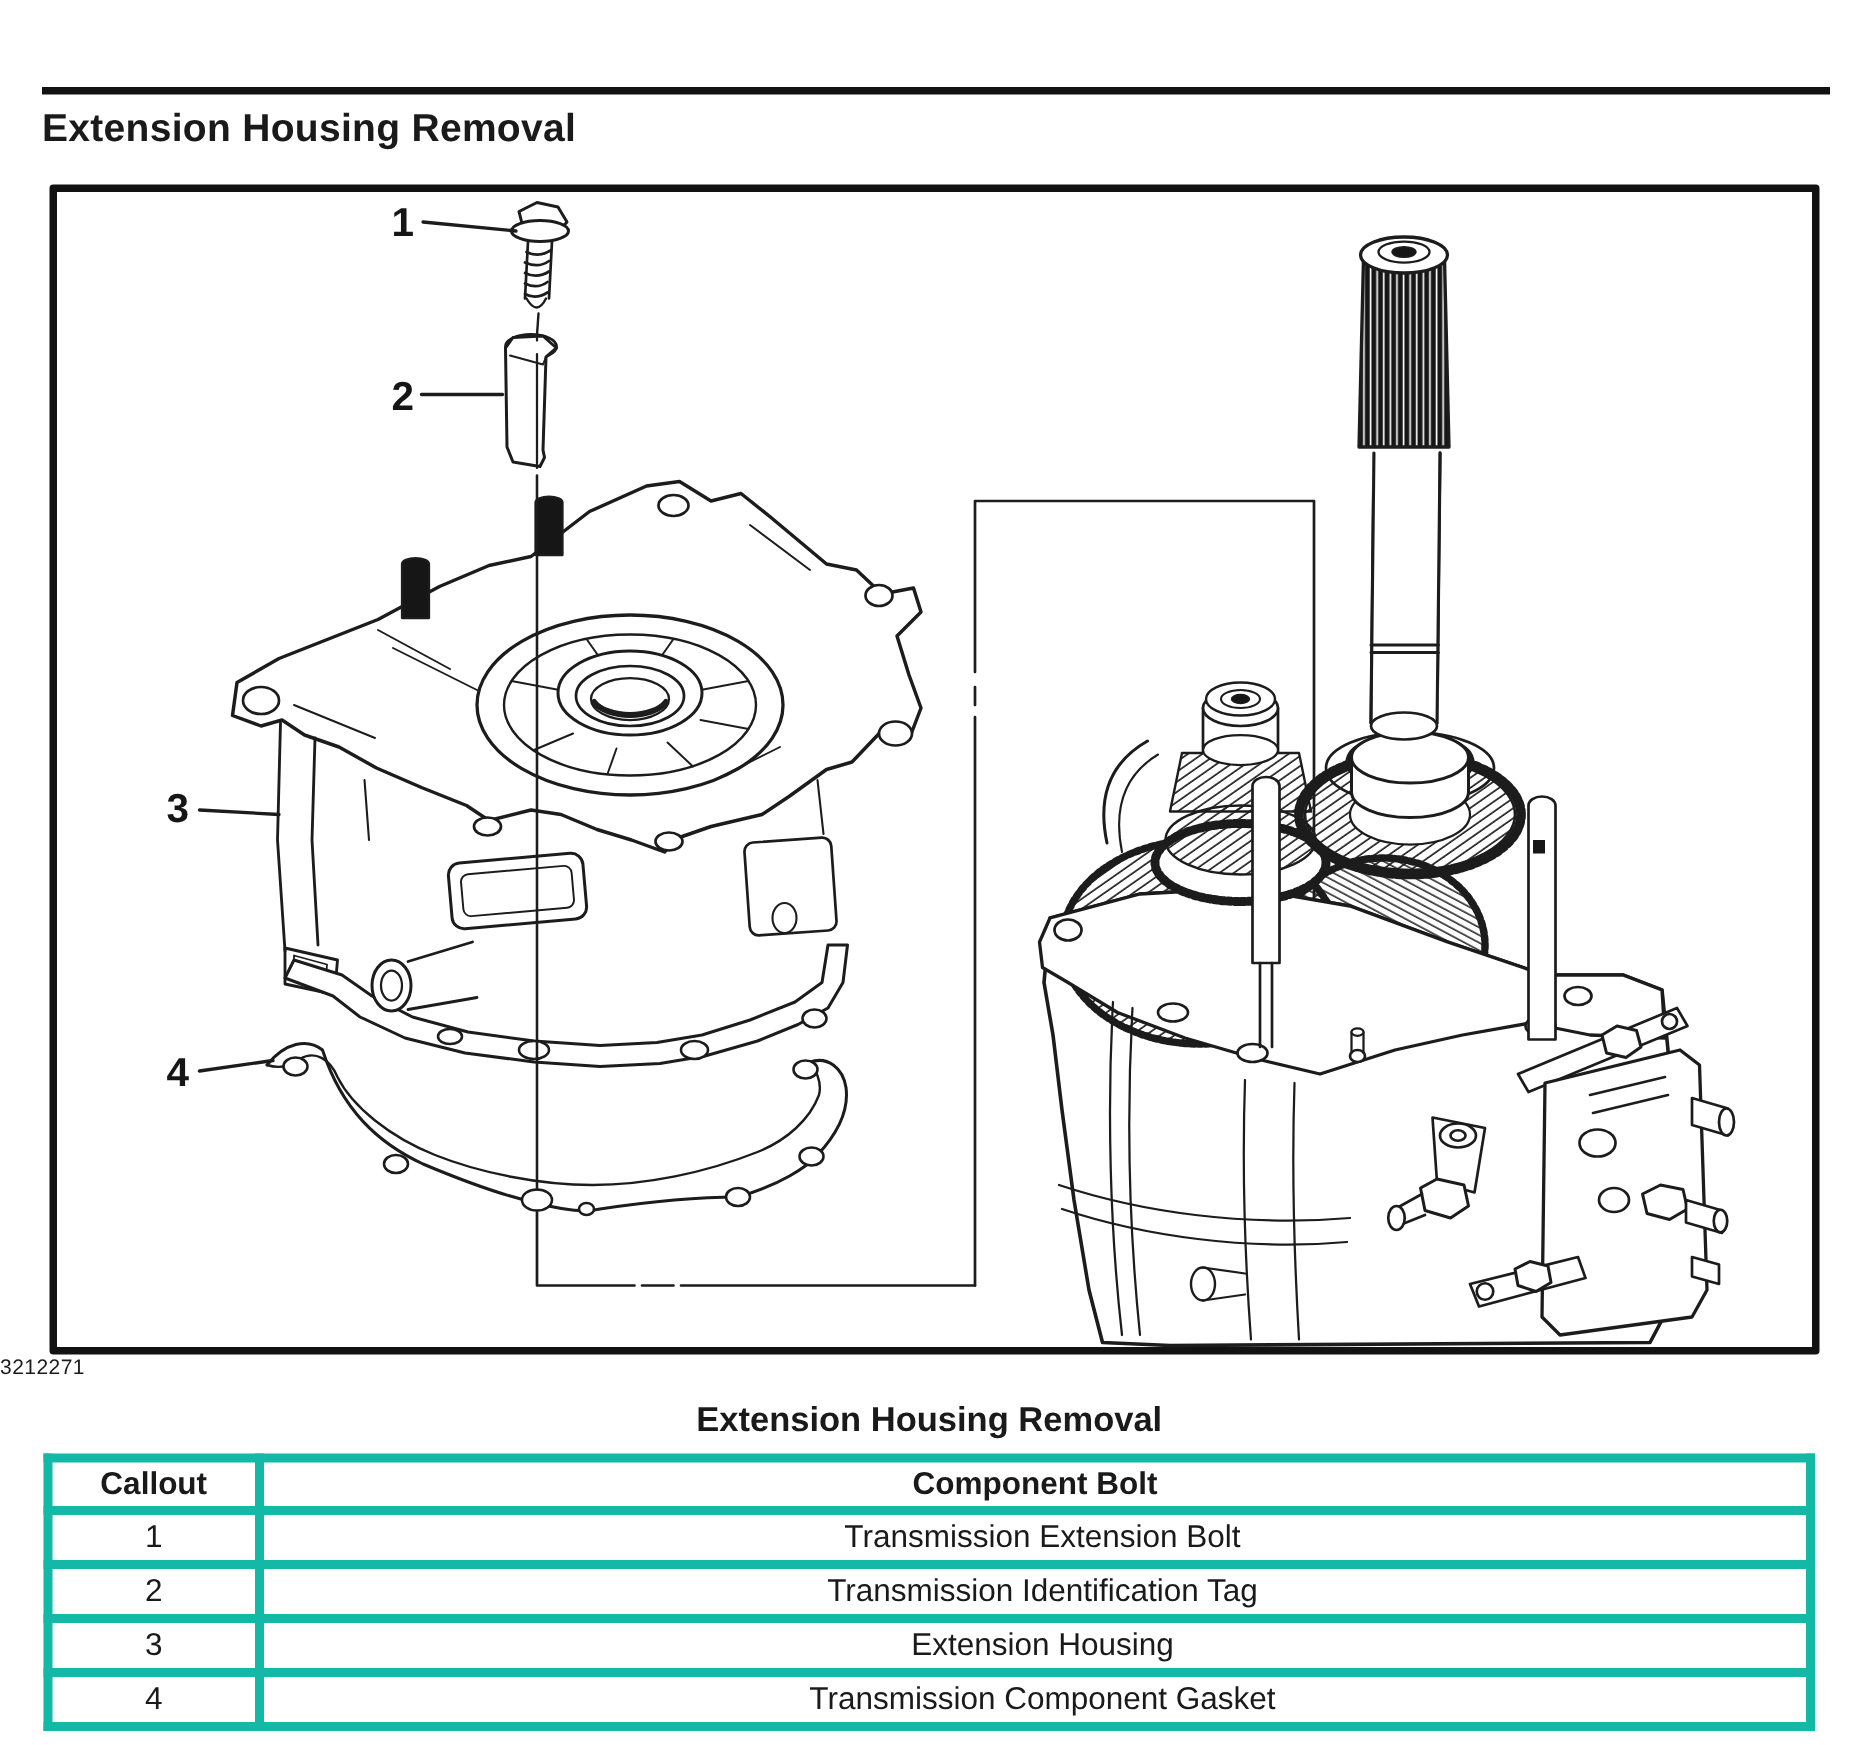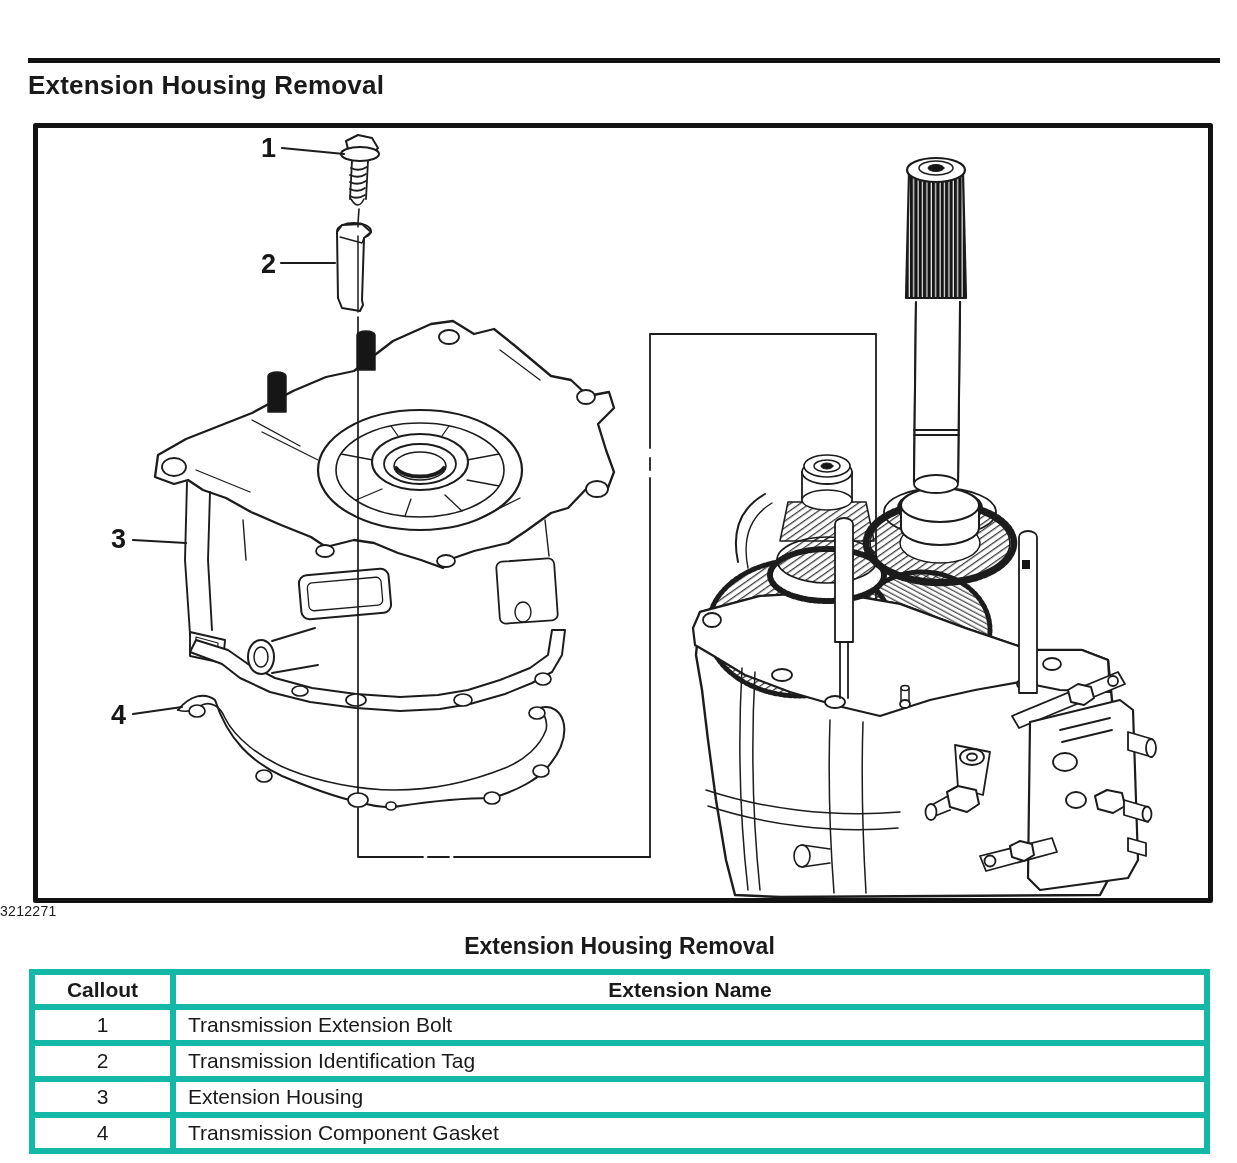--- a/index.html
+++ b/index.html
@@ -19,21 +19,21 @@
 
   
   .tblTitle{position:absolute;left:29px;top:933px;width:1181px;text-align:center;font-size:23px;font-weight:bold;}
   table.parts{position:absolute;left:29px;top:969px;width:1181px;border-collapse:collapse;table-layout:fixed;}
   table.parts,table.parts th,table.parts td{border:6px solid #14b8a6;}
   table.parts{border-width:4px;}
   table.parts th{font-size:21px;font-weight:bold;height:27px;padding:1px 2px;}
   table.parts td{font-size:21px;font-weight:normal;height:28px;padding:1px 2px;}
   .colCallout{width:141px;}
   td.c,th.c{text-align:center;}
-  td.n{text-align:left;padding-left:12px !important;}
+  td.n{text-align:center;padding-left:12px !important;}
 </style>
 </head>
 <body>
 
 <div id="page">
 
   <div class="rule"></div>
   <div class="h1">Extension Housing Removal</div>
 
   <svg id="figsvg" viewBox="0 0 1237 930" fill="none" stroke-linecap="round" stroke-linejoin="round">
@@ -276,21 +276,21 @@
   <div class="tblTitle">Extension Housing Removal</div>
 
   <table class="parts">
     <colgroup>
         <col class="colCallout">
         <col>
       </colgroup>
     <thead>
       <tr>
         <th class="c">Callout</th>
-        <th class="c">Extension Name</th>
+        <th class="c">Component Bolt</th>
       </tr>
     </thead>
     <tbody>
       <tr>
         <td class="c">1</td>
         <td class="n">Transmission Extension Bolt</td>
       </tr>
       <tr>
         <td class="c">2</td>
         <td class="n">Transmission Identification Tag</td>

